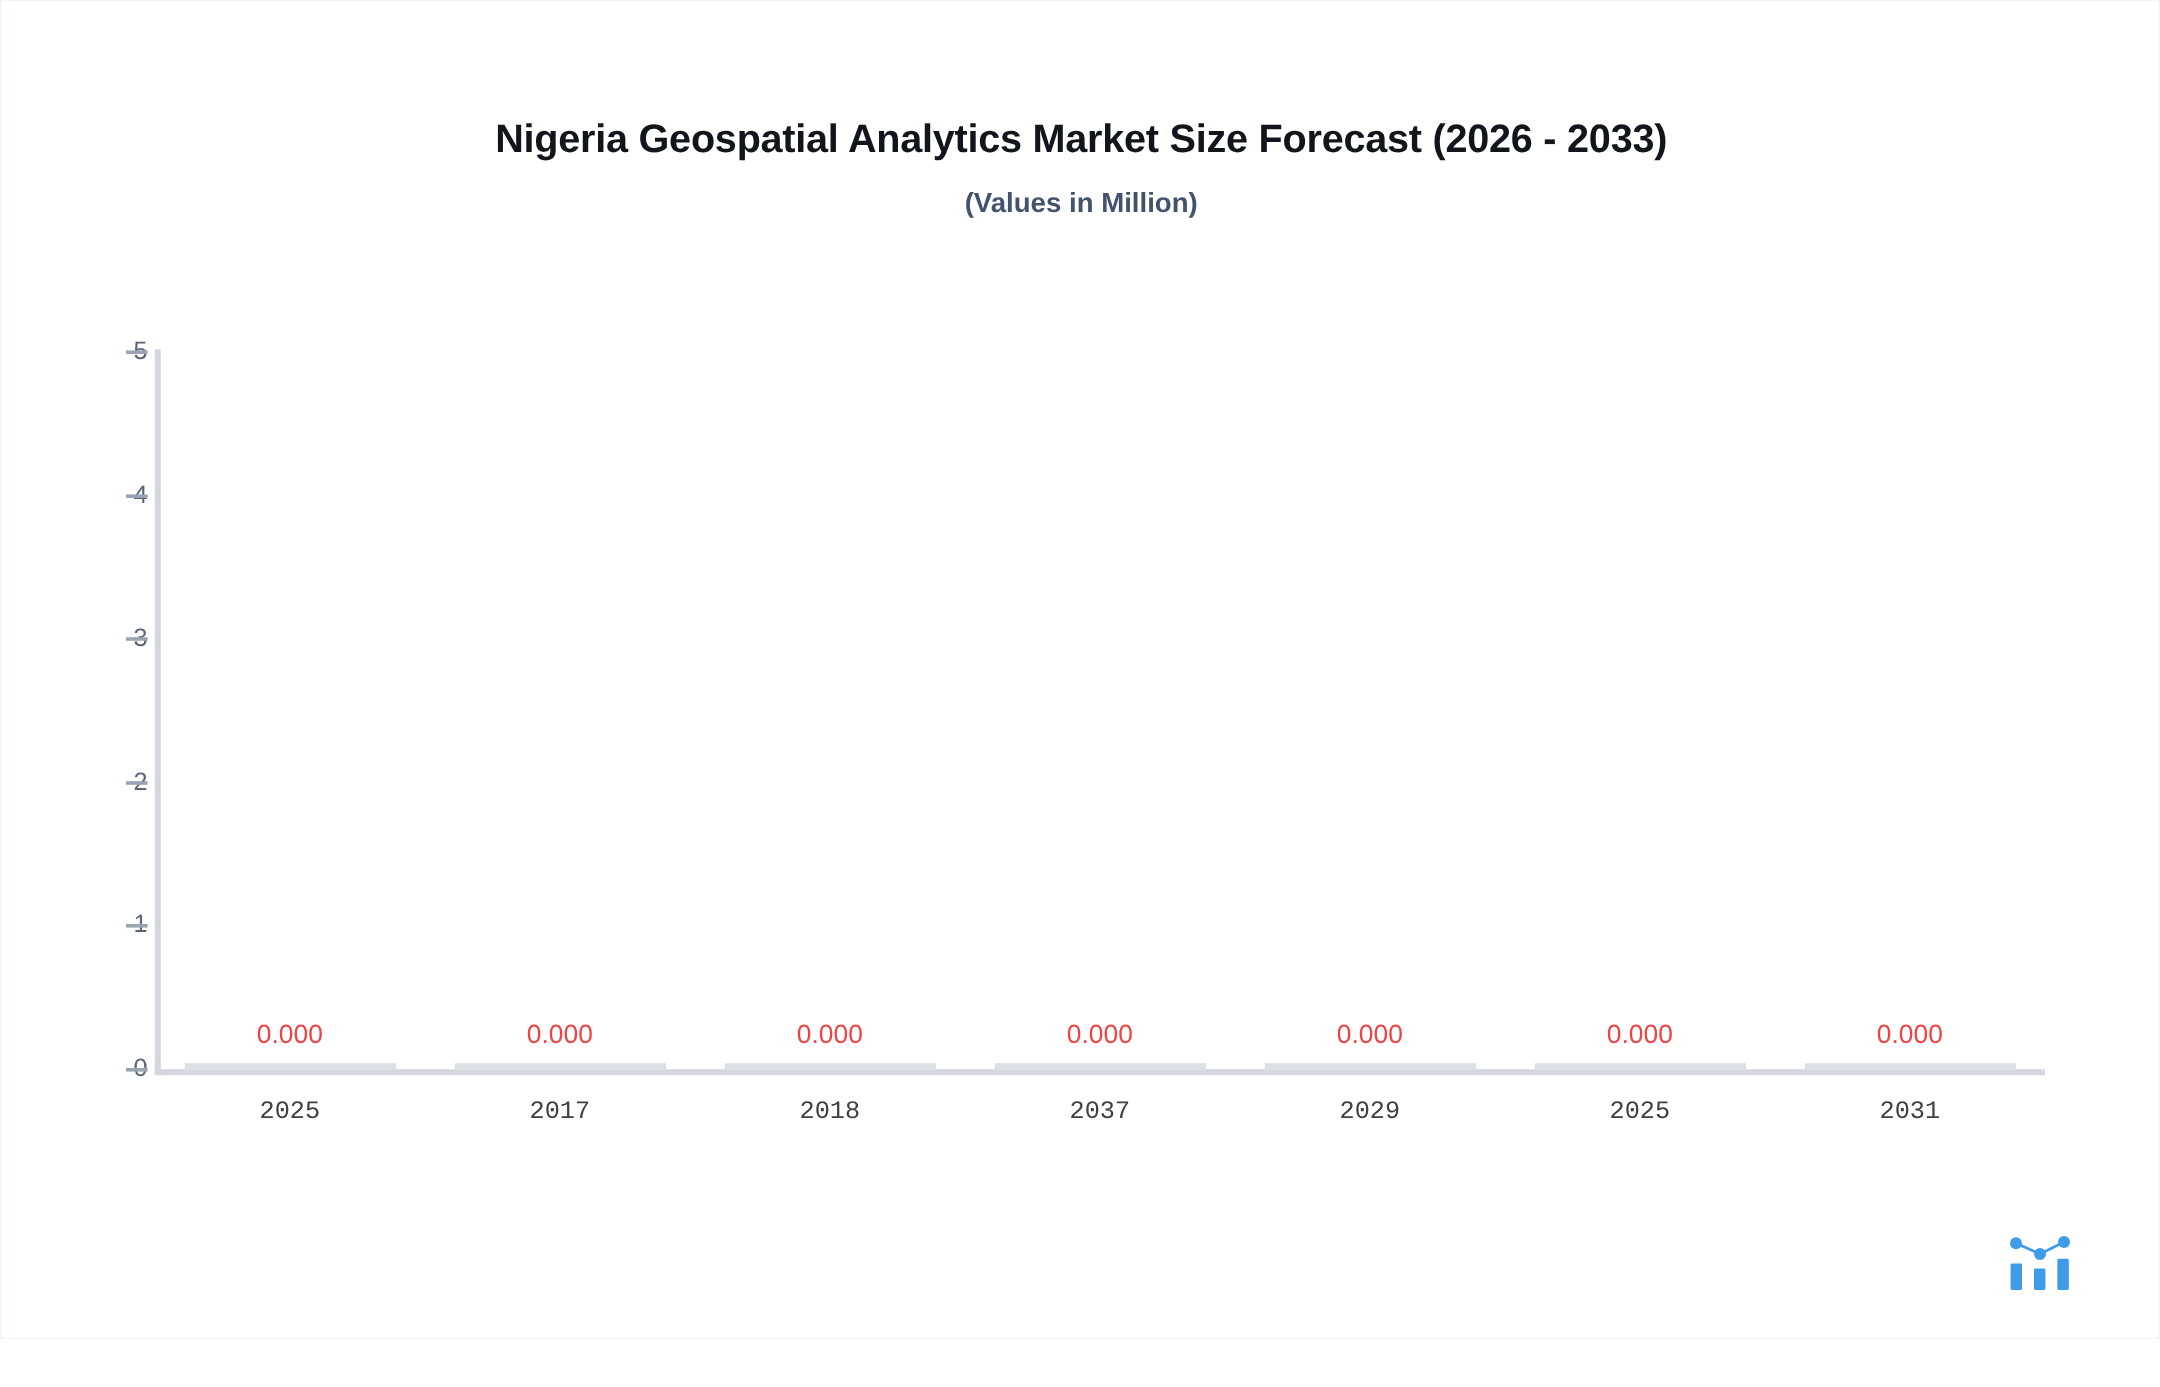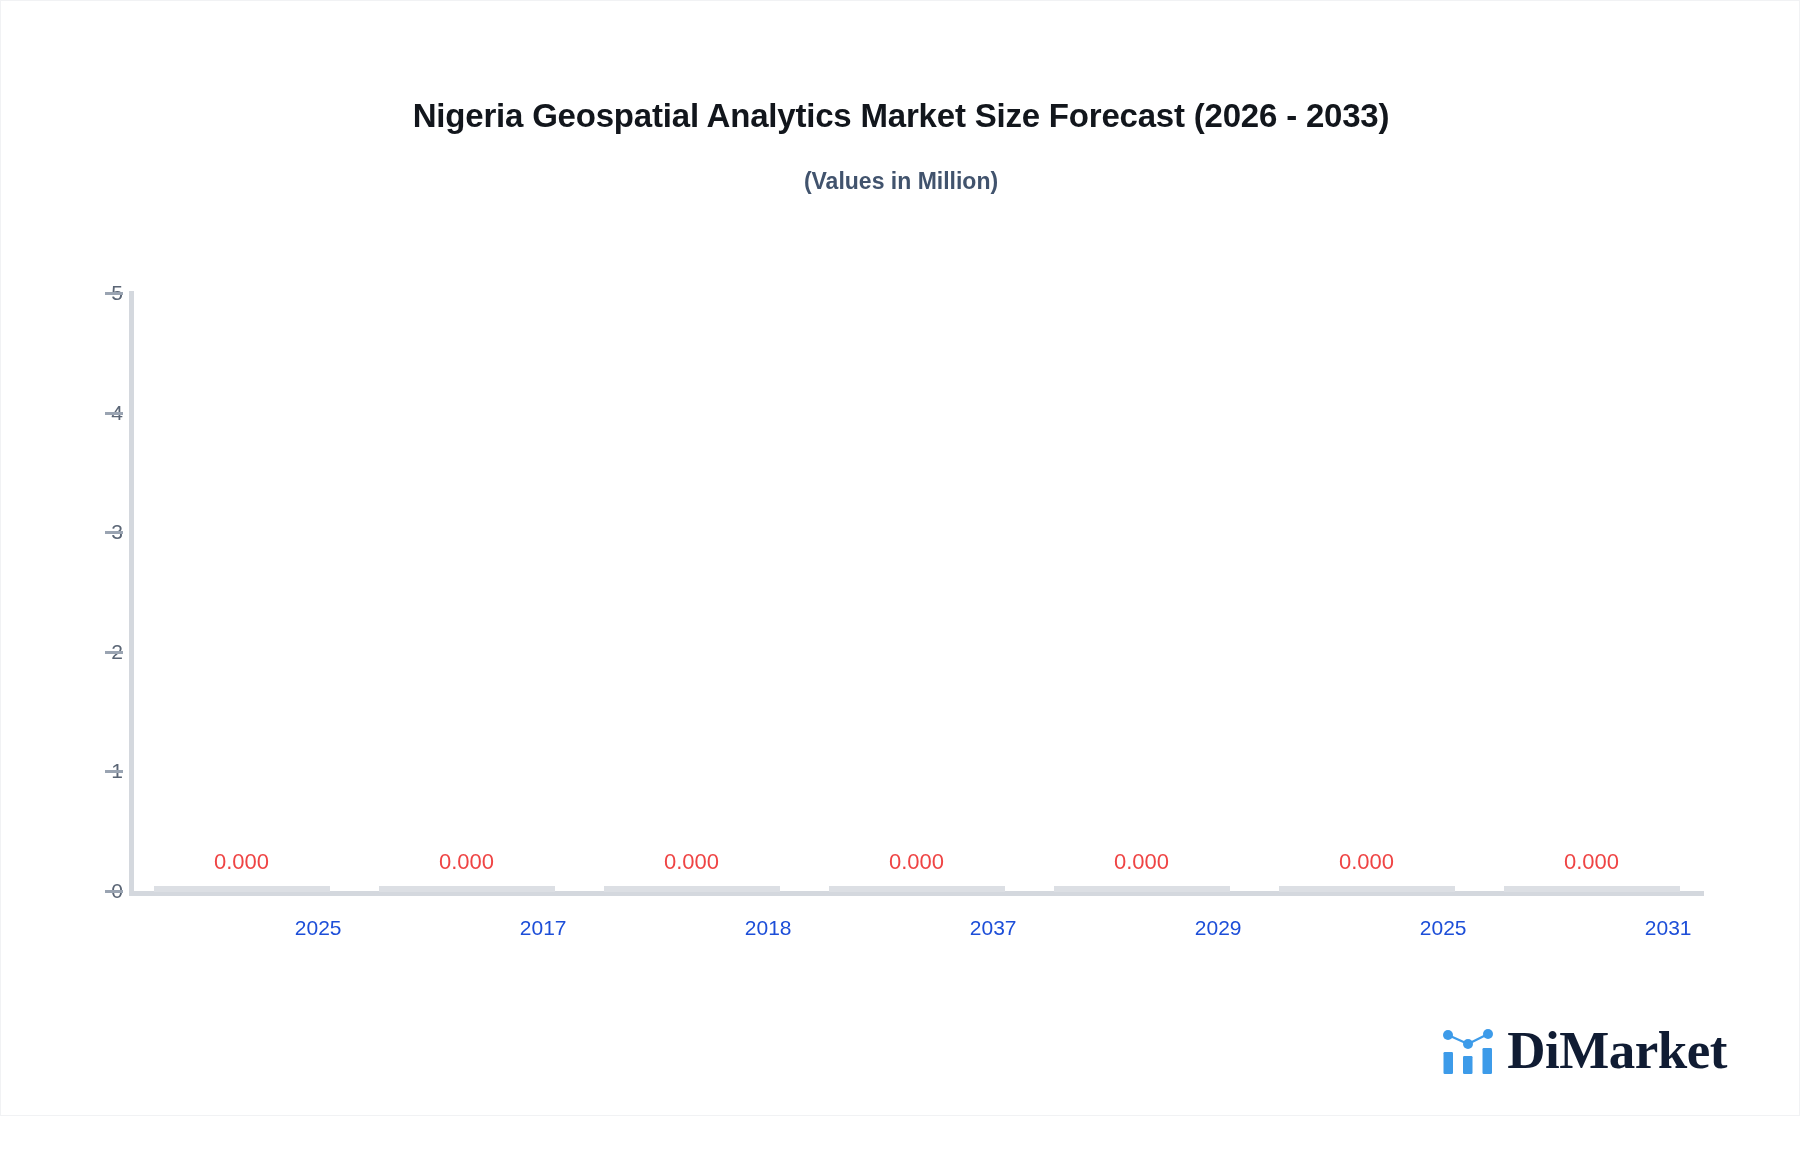--- a/index.html
+++ b/index.html
@@ -38,21 +38,21 @@
     color: #12161c;
     letter-spacing: -0.2px;
     line-height: 1.15;
     margin: 0;
   }
   #chart-subtitle {
     font-family: "Liberation Sans", sans-serif;
     font-size: 23px;
     font-weight: bold;
     color: #41536d;
-    margin: 16px;
+    margin: 4px;
     padding-top: 17px;
     line-height: 1.15;
   }
 
   
   #plot-wrap {
     position: absolute;
     left: 0;
     top: 0;
     width: 1800px;
@@ -95,24 +95,24 @@
     width: 18px;
     height: 3px;
     background: #9aa4b2;
   }
 
   .x-tick {
     position: absolute;
     top: 915px;
     width: 200px;
     margin-left: -100px;
-    text-align: right;
+    text-align: center;
     font-size: 21px;
-    color: #1d4ed8;
-    font-family: Liberation Sans, sans-serif;
+    color: #404040;
+    font-family: Liberation Mono, monospace;
   }
 
   
   .bar {
     position: absolute;
     top: 885px;
     height: 6px;
     width: 176px;
     margin-left: -88px;
     background: #dcdfe4;
@@ -209,16 +209,15 @@
     <svg id="logo-mark" width="54" height="50" viewBox="0 0 54 50" xmlns="http://www.w3.org/2000/svg">
       <line x1="7" y1="9" x2="27" y2="18" stroke="#3d9be9" stroke-width="2.2"></line>
       <line x1="27" y1="18" x2="47" y2="8" stroke="#3d9be9" stroke-width="2.2"></line>
       <circle cx="7" cy="9" r="5" fill="#3d9be9"></circle>
       <circle cx="27" cy="18" r="5" fill="#3d9be9"></circle>
       <circle cx="47" cy="8" r="5" fill="#3d9be9"></circle>
       <rect x="2.5" y="26" width="9.5" height="22" rx="1.2" fill="#3d9be9"></rect>
       <rect x="22" y="30" width="9.5" height="18" rx="1.2" fill="#3d9be9"></rect>
       <rect x="41.5" y="22" width="9.5" height="26" rx="1.2" fill="#3d9be9"></rect>
     </svg>
-    <div id="logo-text">DiMarket</div>
   </div>
 
 </div>
 
 </body></html>

